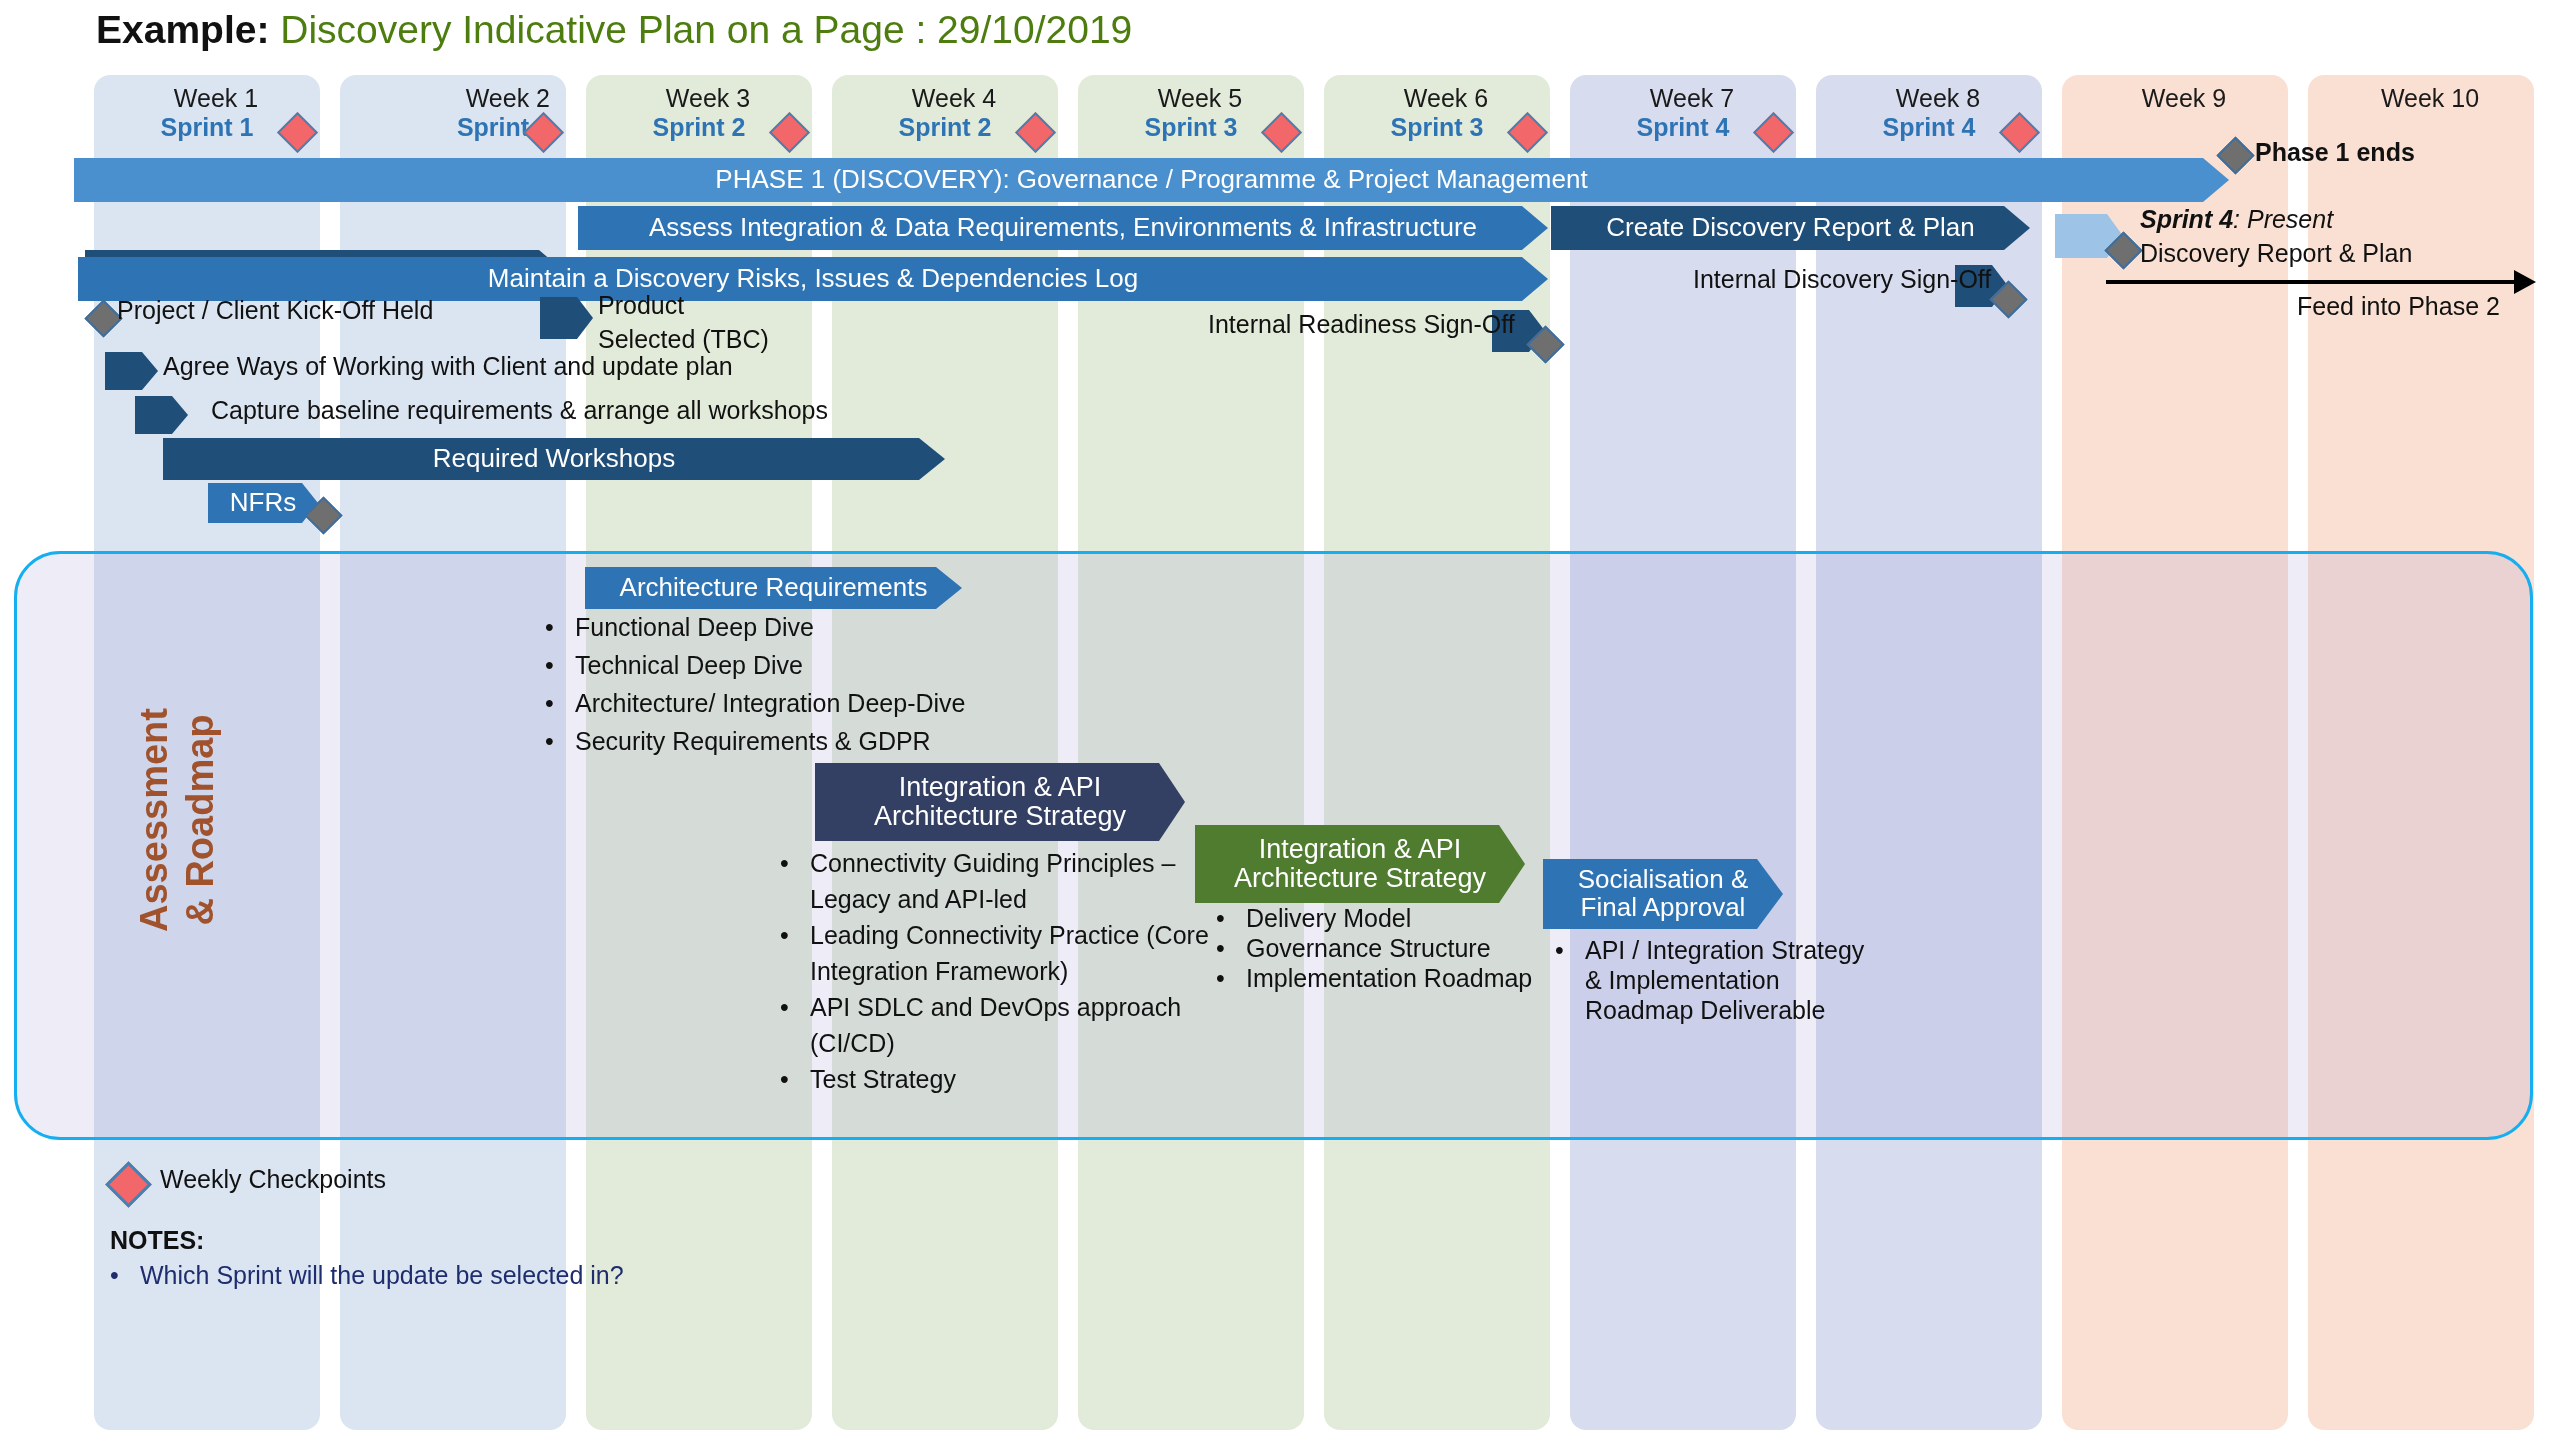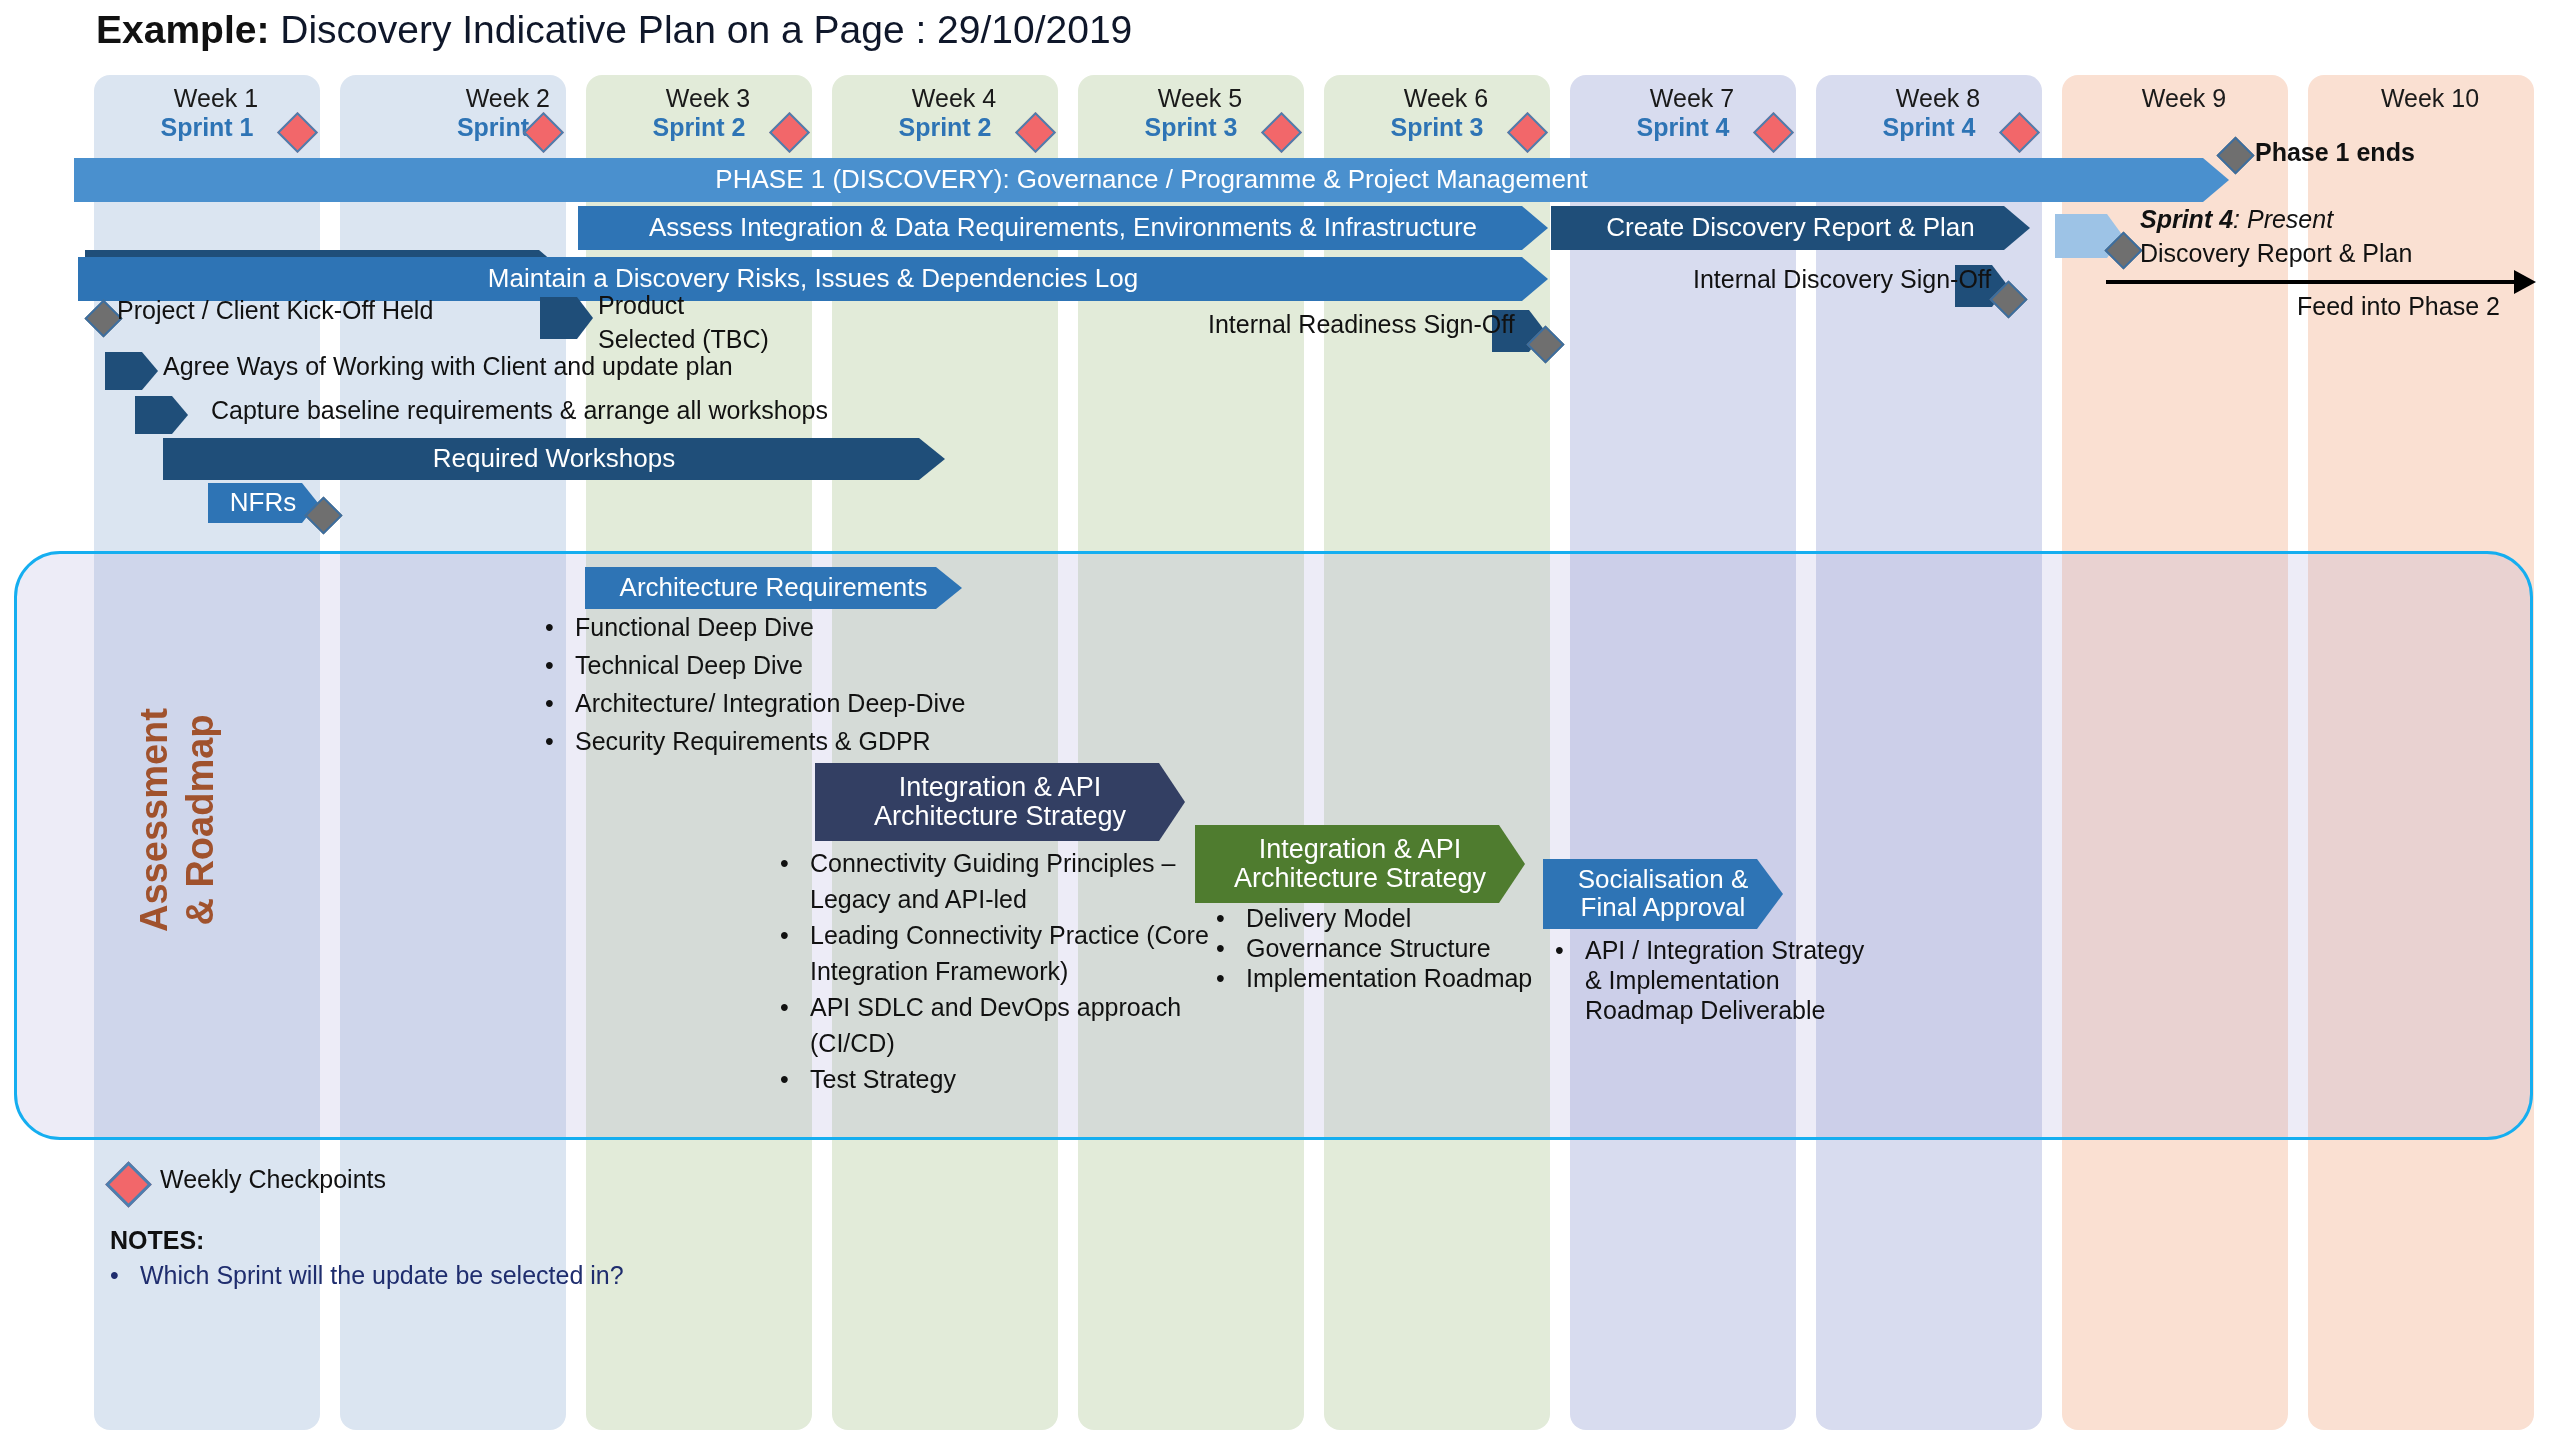--- a/index.html
+++ b/index.html
@@ -9,21 +9,21 @@
     -webkit-font-smoothing:antialiased;
   }
   #stage{position:relative;width:2560px;height:1440px;}
 
   
   #title{
     position:absolute;left:96px;top:6px;font-size:39px;line-height:48px;
     white-space:nowrap;
   }
   #title .t-bold{font-weight:bold;color:#111111;}
-  #title .t-rest{color:#0f172a;}
+  #title .t-rest{color:#4d7c0f;}
 
   
   .wk-col{
     position:absolute;top:75px;width:226px;height:1355px;
     border-radius:16px;
   }
   .wk-hd{
     position:absolute;top:75px;width:226px;height:68px;
     text-align:center;pointer-events:none;
   }

